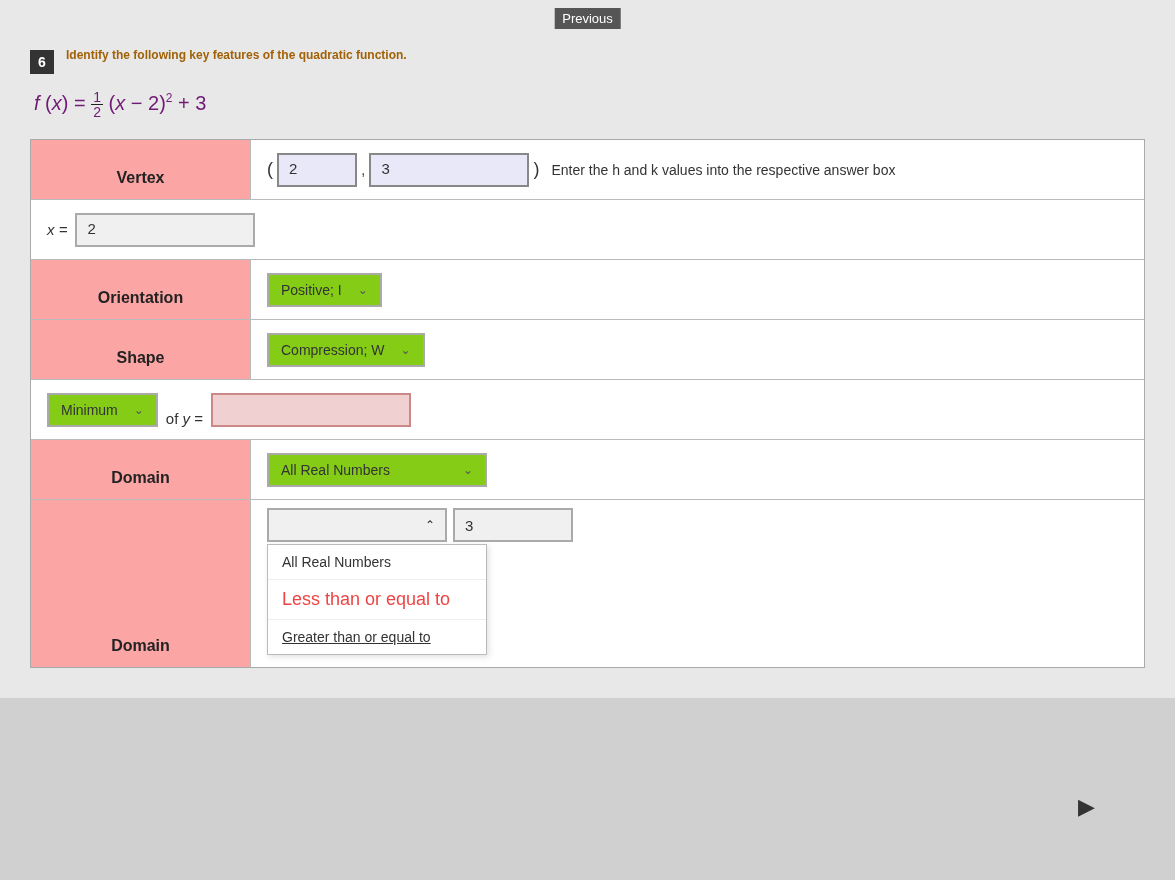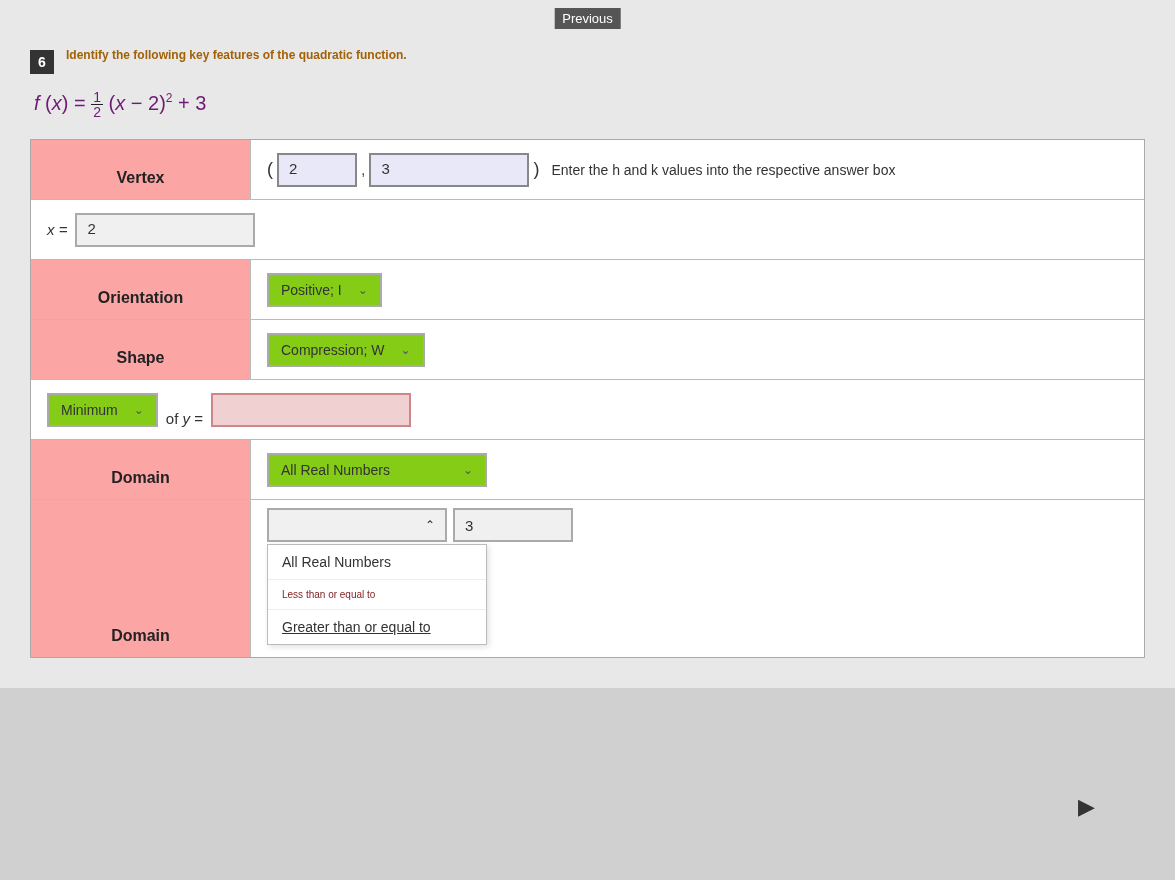--- a/index.html
+++ b/index.html
@@ -307,21 +307,21 @@
           </div>
           <div class="range-value-box">
             <span>3</span>
           </div>
         </div>
 
         <div style="background:white;border:1px solid #bbb;min-width:220px;margin-top:2px;box-shadow:2px 2px 6px rgba(0,0,0,0.12);">
           <div style="padding:9px 14px;font-size:14px;color:#333;border-bottom:1px solid #eee;cursor:pointer;">
             <span>All Real Numbers</span>
           </div>
-          <div style="padding:9px 14px;font-size:10px;color:#7f1d1d;border-bottom:1px solid #eee;cursor:pointer;">
+          <div style="padding:9px 14px;font-size:18px;color:#ef4444;border-bottom:1px solid #eee;cursor:pointer;">
             <span>Less than or equal to</span>
           </div>
           <div style="padding:9px 14px;font-size:14px;color:#333;cursor:pointer;text-decoration:underline;">
             <span>Greater than or equal to</span>
           </div>
         </div>
       </div>
     </div>
 
   </div>

